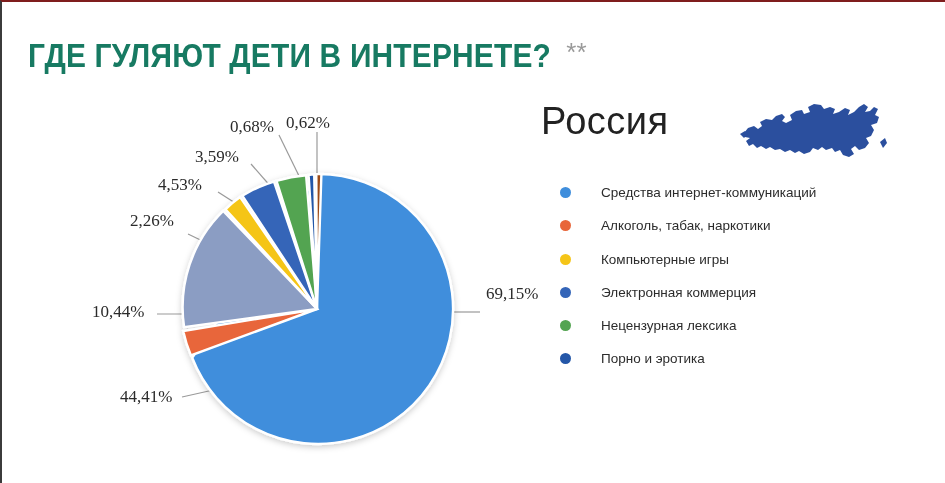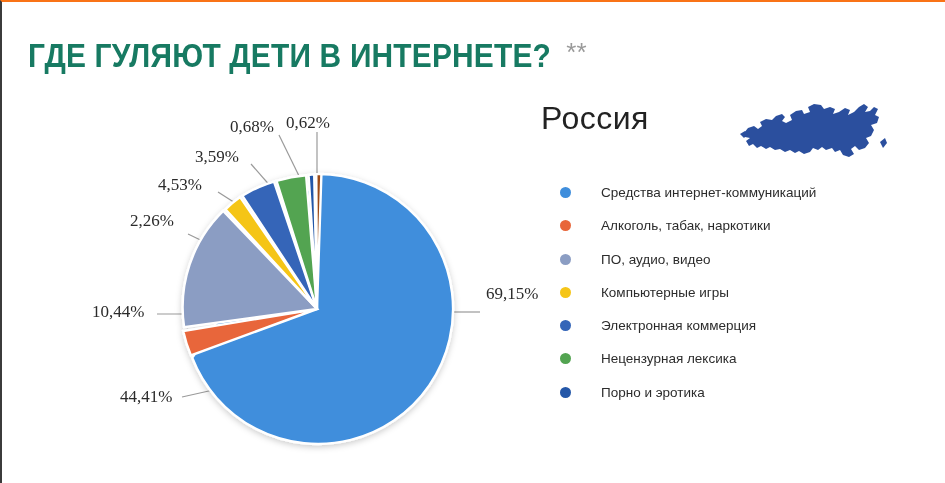--- a/index.html
+++ b/index.html
@@ -7,21 +7,21 @@
     padding: 0;
     background: #ffffff;
   }
   #slide {
     position: relative;
     width: 945px;
     height: 483px;
     background: #ffffff;
     overflow: hidden;
     font-family: "Liberation Sans", sans-serif;
-    border-top: 2px solid #f97316;
+    border-top: 2px solid #7f1d1d;
     border-left: 2px solid #3b3b3b;
     box-sizing: border-box;
   }
 
   
   #title-wrap {
     position: absolute;
     left: 26px;
     top: 36px;
     display: flex;
@@ -75,21 +75,21 @@
   }
   #country-row {
     position: relative;
     height: 70px;
   }
   #country-title {
     position: absolute;
     left: 3px;
     top: 2px;
     font-family: "Liberation Sans", sans-serif;
-    font-size: 32px;
+    font-size: 38px;
     color: #222222;
     letter-spacing: 0.5px;
   }
   #russia-map {
     position: absolute;
     left: 200px;
     top: 0px;
   }
 
   #legend {
@@ -203,24 +203,20 @@
     <div id="legend">
       <div class="legend-item">
         <span class="legend-dot" style="background:#3f8edc"></span>
         <span class="legend-label">Средства интернет-коммуникаций</span>
       </div>
       <div class="legend-item">
         <span class="legend-dot" style="background:#e8663a"></span>
         <span class="legend-label">Алкоголь, табак, наркотики</span>
       </div>
       <div class="legend-item">
-        <span class="legend-dot" style="background:#8b9dc3"></span>
-        <span class="legend-label">ПО, аудио, видео</span>
-      </div>
-      <div class="legend-item">
         <span class="legend-dot" style="background:#f5c518"></span>
         <span class="legend-label">Компьютерные игры</span>
       </div>
       <div class="legend-item">
         <span class="legend-dot" style="background:#3465b8"></span>
         <span class="legend-label">Электронная коммерция</span>
       </div>
       <div class="legend-item">
         <span class="legend-dot" style="background:#53a451"></span>
         <span class="legend-label">Нецензурная лексика</span>

